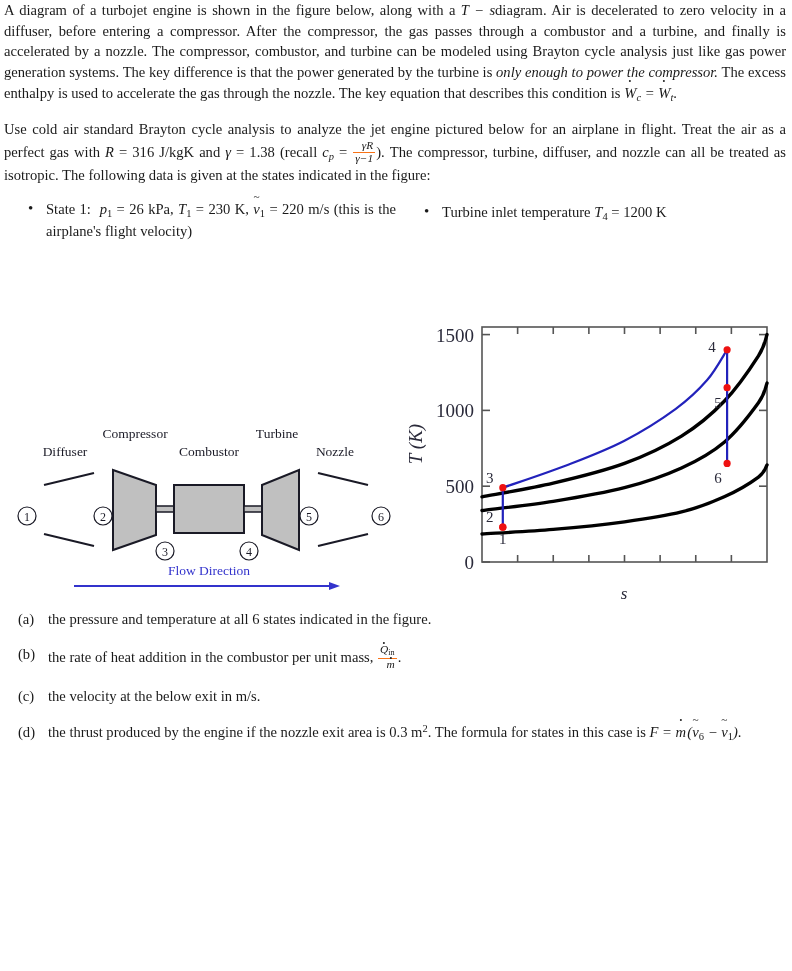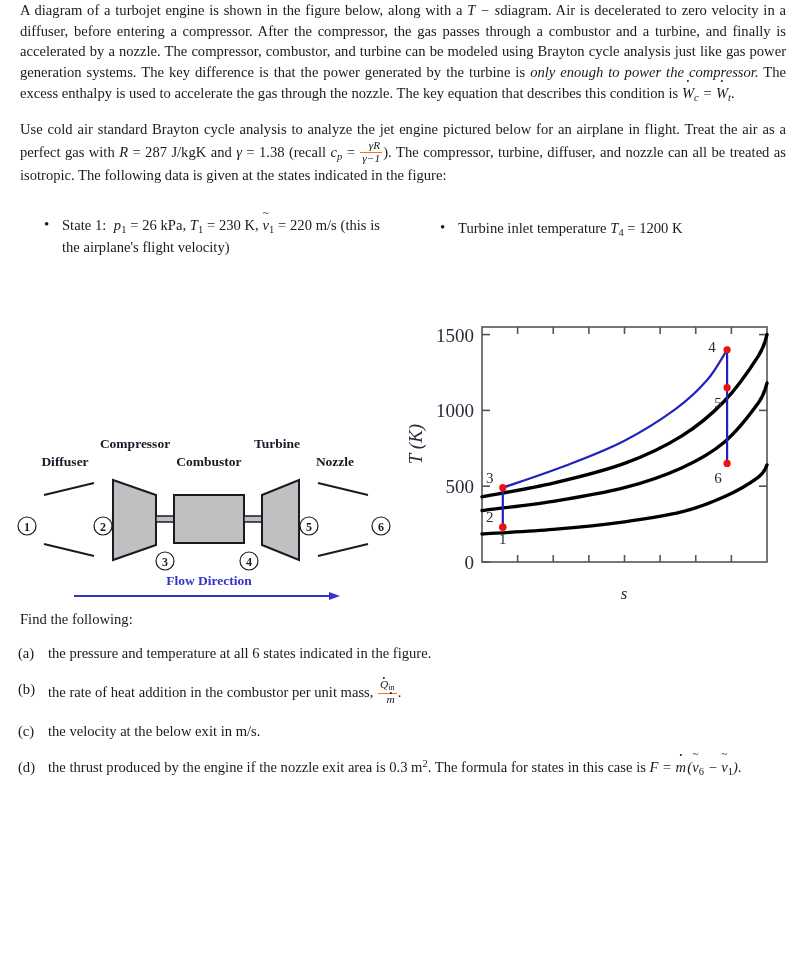--- a/index.html
+++ b/index.html
@@ -21,21 +21,21 @@
     font-size: 18.5px;
     font-weight: bold;
     margin: 8px 0 20px 0;
     letter-spacing: 0.1px;
   }
   h1.section-title .num { margin-right: 20px; }
 
   p.body-par {
     text-align: justify;
     text-justify: inter-word;
-    margin: 0 0 14px 16px;
+    margin: 0 0 14px 0;
     hyphens: none;
   }
   p.body-par.tight { margin-bottom: 13px; }
 
   i, em { font-style: italic; }
   .mi { font-style: italic; font-family: "Liberation Serif", serif; }
   .mn { font-style: normal; }
 
   
   .sub { font-size: 0.72em; vertical-align: -0.25em; font-style: italic; }
@@ -68,42 +68,42 @@
   .frac .d { display: block; border-top: 1px solid #f97316; padding: 0 2px; }
 
   
   .two-col {
     position: relative;
     margin: 0 0 6px 0;
     min-height: 104px;
   }
   .col-left { position: absolute; left: 22px; top: 0; width: 370px; }
   .col-right { position: absolute; left: 418px; top: 3px; width: 360px; }
-  ul.bullets { list-style: none; margin: 16px; padding: 0; }
+  ul.bullets { list-style: none; margin: 0; padding: 0; }
   ul.bullets > li {
     position: relative;
     padding-left: 20px;
     margin-bottom: 11px;
   }
   ul.bullets > li::before {
     content: "\2022";
     position: absolute; left: 2px; top: -1px;
     font-size: 15px;
   }
   li.state1 { text-align: justify; }
 
   
   .figs {
     position: relative;
     height: 300px;
     margin-top: 2px;
   }
 
   
-  .engine { position: absolute; left: 0; top: 124px; width: 400px; height: 180px; font-weight: bold; }
+  .engine { position: absolute; left: 0; top: 114px; width: 400px; height: 180px; }
   .engine svg { display: block; }
 
   
   .chart { position: absolute; left: 396px; top: 0px; width: 396px; height: 300px; }
   .chart svg { display: block; }
 
   
   .find-line { margin: 24px 0 16px 0; }
   ol.questions { list-style: none; margin: 0; padding: 0; }
   ol.questions > li {
@@ -126,21 +126,21 @@
   <p class="body-par">
     <span>A diagram of a turbojet engine is shown in the figure below, along with a</span>
     <span class="mi">T − s</span><span>diagram. Air is decelerated to zero velocity in a diffuser, before entering a compressor. After the compressor, the gas passes through a combustor and a turbine, and finally is accelerated by a nozzle. The compressor, combustor, and turbine can be modeled using Brayton cycle analysis just like gas power generation systems. The key difference is that the power generated by the turbine is</span>
     <i>only enough to power the compressor.</i>
     <span>The excess enthalpy is used to accelerate the gas through the nozzle. The key equation that describes this condition is</span>
     <span class="mi"><span class="dotacc">W</span><span class="sub">c</span> = <span class="dotacc">W</span><span class="sub">t</span></span>.
   </p>
 
   <p class="body-par tight">
     <span>Use cold air standard Brayton cycle analysis to analyze the jet engine pictured below for an airplane in flight. Treat the air as a perfect gas with</span>
-    <span class="mi">R</span><span class="mn"> = 287 J/kgK</span>
+    <span class="mi">R</span><span class="mn"> = 316 J/kgK</span>
     <span>and</span>
     <span class="mi">γ</span><span class="mn"> = 1.38</span>
     <span>(recall</span>
     <span class="mi">c<span class="sub">p</span></span><span class="mn"> = </span><span class="frac"><span class="n mi">γR</span><span class="d mi">γ−1</span></span><span>). The compressor, turbine, diffuser, and nozzle can all be treated as isotropic. The following data is given at the states indicated in the figure:</span>
   </p>
 
   <div class="two-col">
 
     <div class="col-left">
       <ul class="bullets">
@@ -288,21 +288,20 @@
             <text x="318.1" y="174.4516129032258" text-anchor="middle">6</text>
           </g>
 
         <text id="xlabel" x="224" y="290" text-anchor="middle" font-style="italic" font-family="Liberation Serif, serif" font-size="17" fill="#2a2a3a">s</text>
         <text id="ylabel" x="22" y="135" text-anchor="middle" font-style="italic" font-family="Liberation Serif, serif" font-size="19" fill="#2a2a3a" transform="rotate(-90 22 135)">T (K)</text>
       </svg>
     </div>
 
   </div>
 
-  <p class="body-par find-line">Find the following:</p>
 
   <ol class="questions">
     <li>
       <span class="lbl">(a)</span>
       <span>the pressure and temperature at all 6 states indicated in the figure.</span>
     </li>
     <li>
       <span class="lbl">(b)</span>
       <span>the rate of heat addition in the combustor per unit mass,</span>
       <span class="frac"><span class="n mi"><span class="dotacc">Q</span><span class="sub up">in</span></span><span class="d mi"><span class="dotacc">m</span></span></span><span>.</span>

